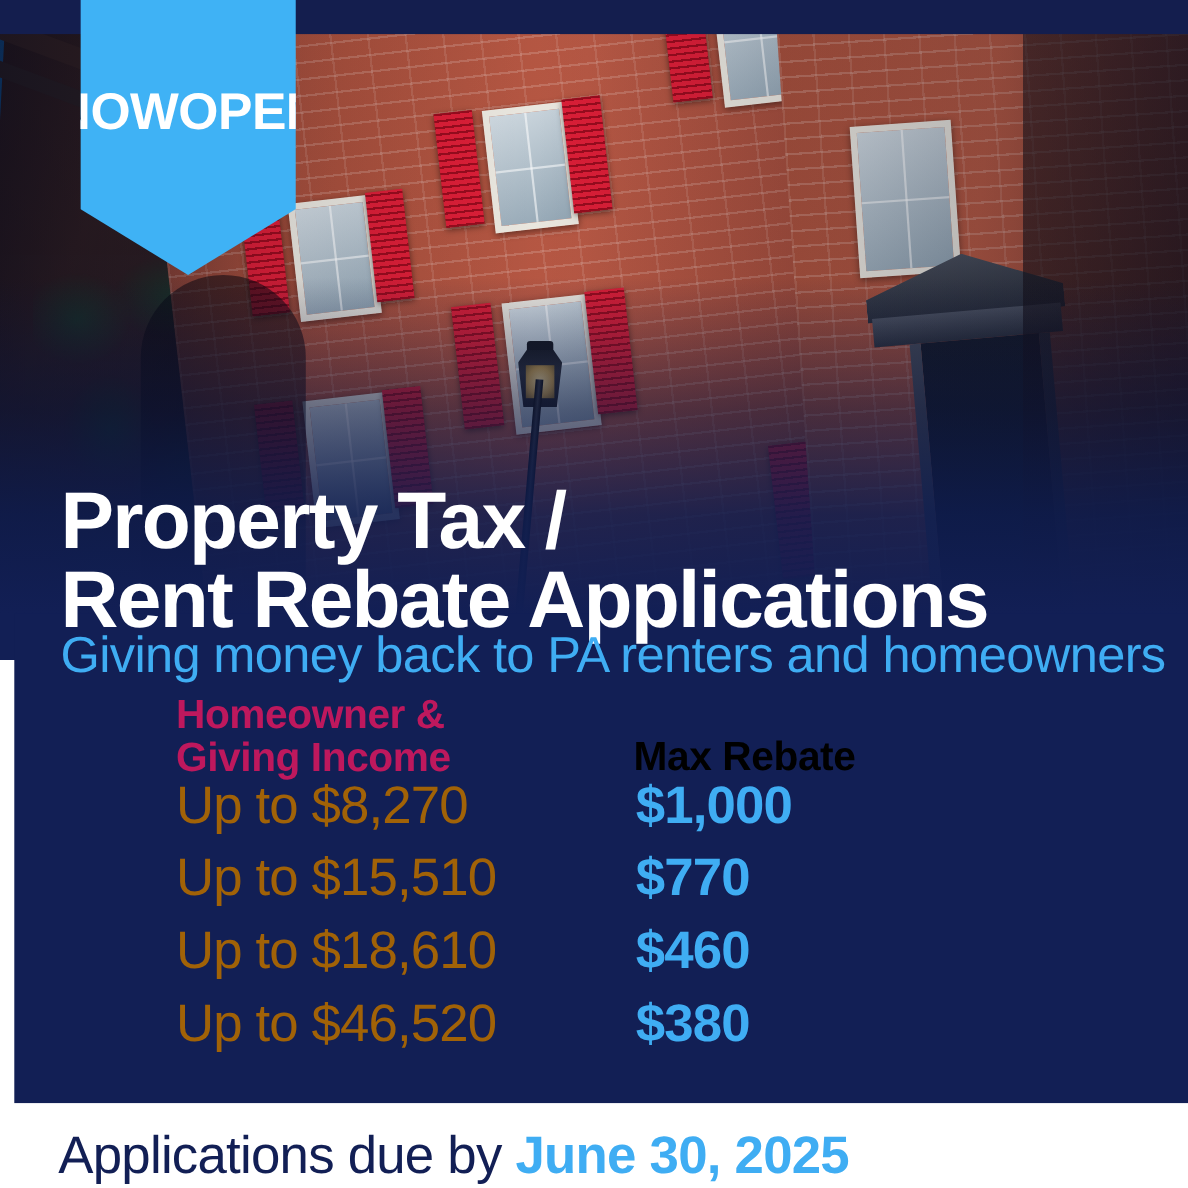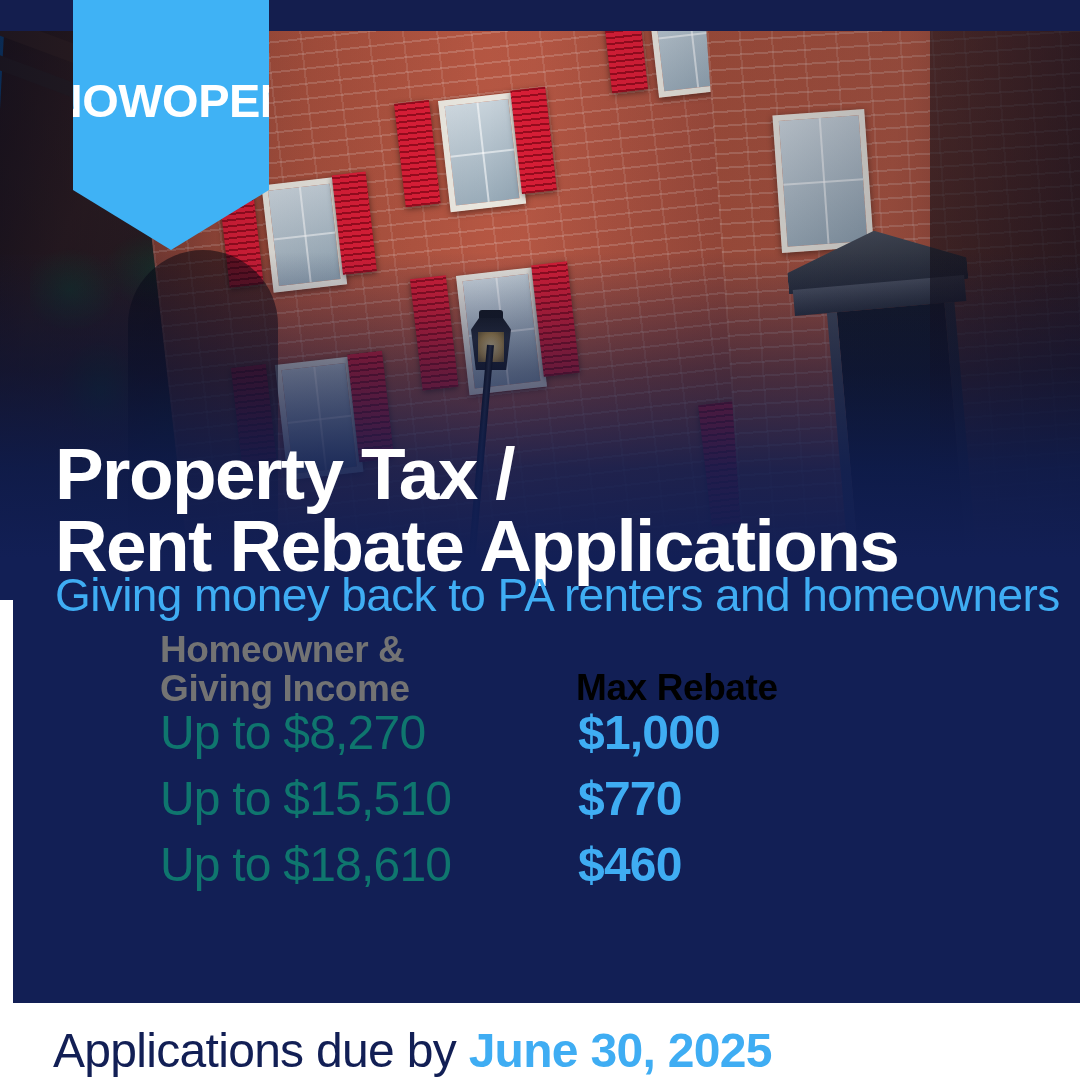--- a/index.html
+++ b/index.html
@@ -292,21 +292,21 @@
     width: 1080px;
     z-index: 12;
   }
   .thead {
     position: relative;
     height: 78px;
   }
   .th-income {
     position: absolute;
     left: 160px; top: 0;
-    color: #737373;
+    color: #be185d;
     font-weight: bold;
     font-size: 37px;
     line-height: 1.06;
     letter-spacing: -0.4px;
   }
   .th-income .ln { display: block; }
   .th-rebate {
     position: absolute;
     left: 576px; top: 38px;
     color: #000000;
@@ -317,21 +317,21 @@
     white-space: nowrap;
   }
 
   .trow {
     position: relative;
     height: 66px;
   }
   .td-income {
     position: absolute;
     left: 160px; top: 0;
-    color: #0f766e;
+    color: #a16207;
     font-size: 48px;
     line-height: 1.05;
     letter-spacing: -0.8px;
     white-space: nowrap;
   }
   .td-rebate {
     position: absolute;
     left: 578px; top: 0;
     color: #3fadf3;
     font-weight: bold;
@@ -454,19 +454,23 @@
       <div class="td-rebate">$1,000</div>
     </div>
     <div class="trow">
       <div class="td-income">Up to $15,510</div>
       <div class="td-rebate">$770</div>
     </div>
     <div class="trow">
       <div class="td-income">Up to $18,610</div>
       <div class="td-rebate">$460</div>
     </div>
+    <div class="trow">
+      <div class="td-income">Up to $46,520</div>
+      <div class="td-rebate">$380</div>
+    </div>
   </div>
 
   <div class="footer">
     <div class="footer-text"><span>Applications due by </span><span class="footer-date">June 30, 2025</span></div>
   </div>
 
 </div>
 
 </body></html>

